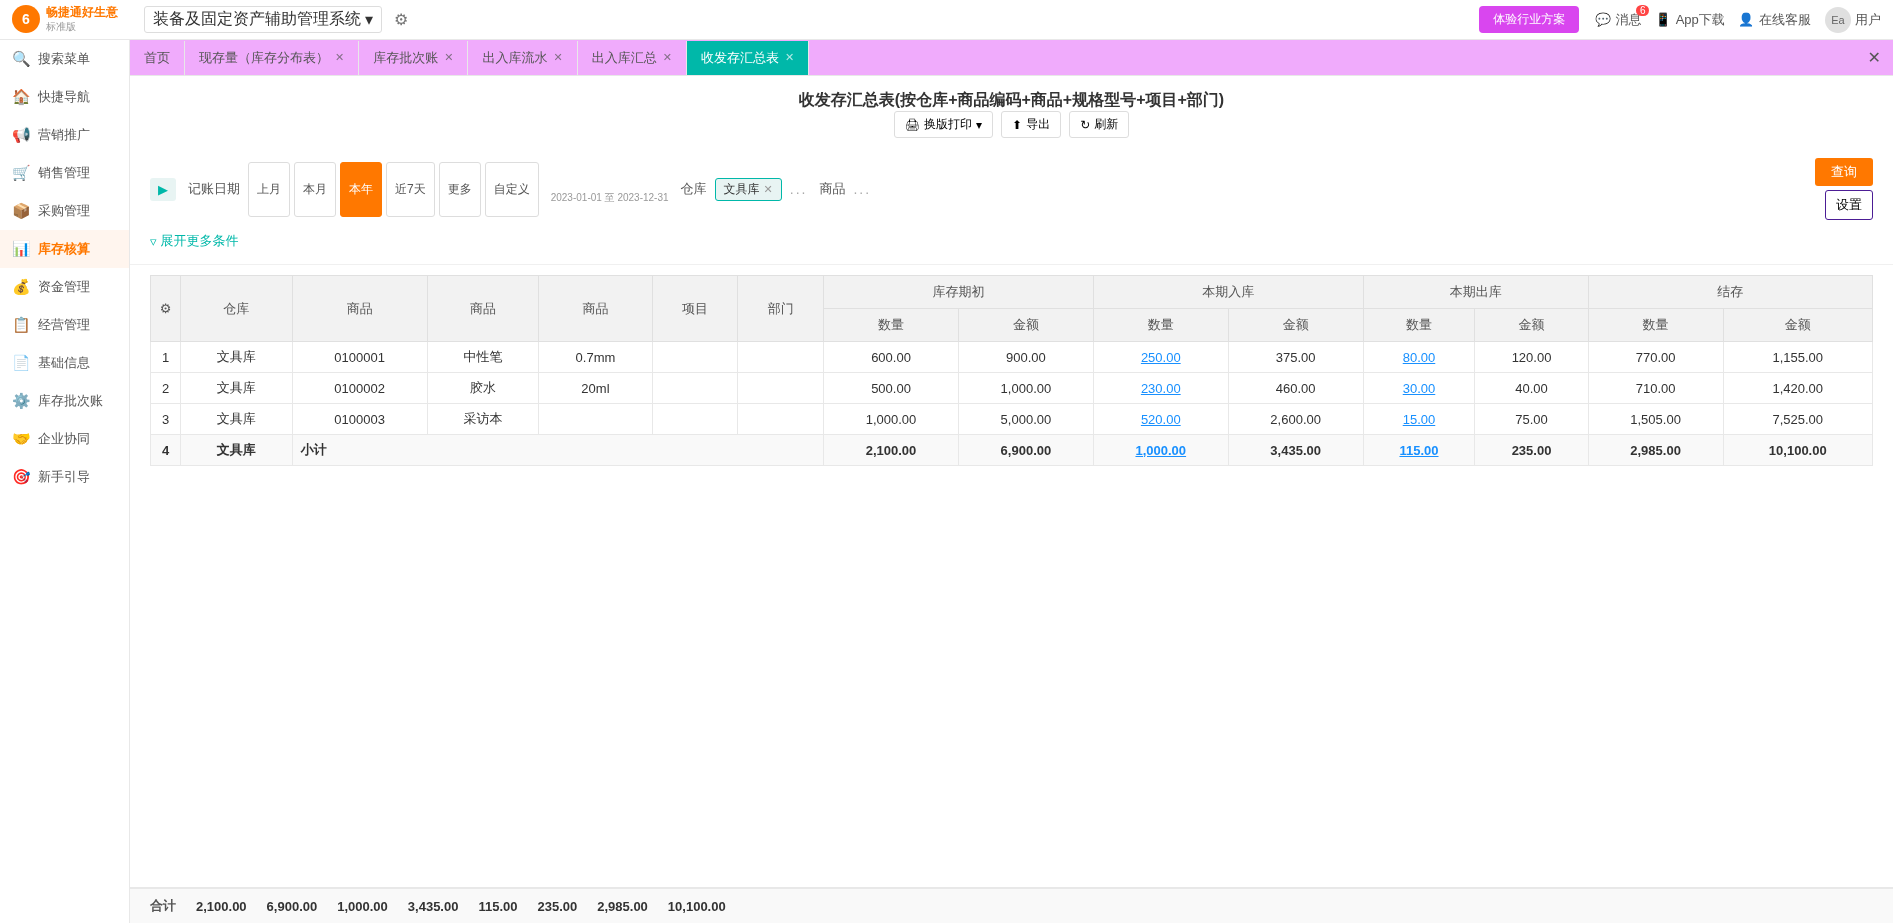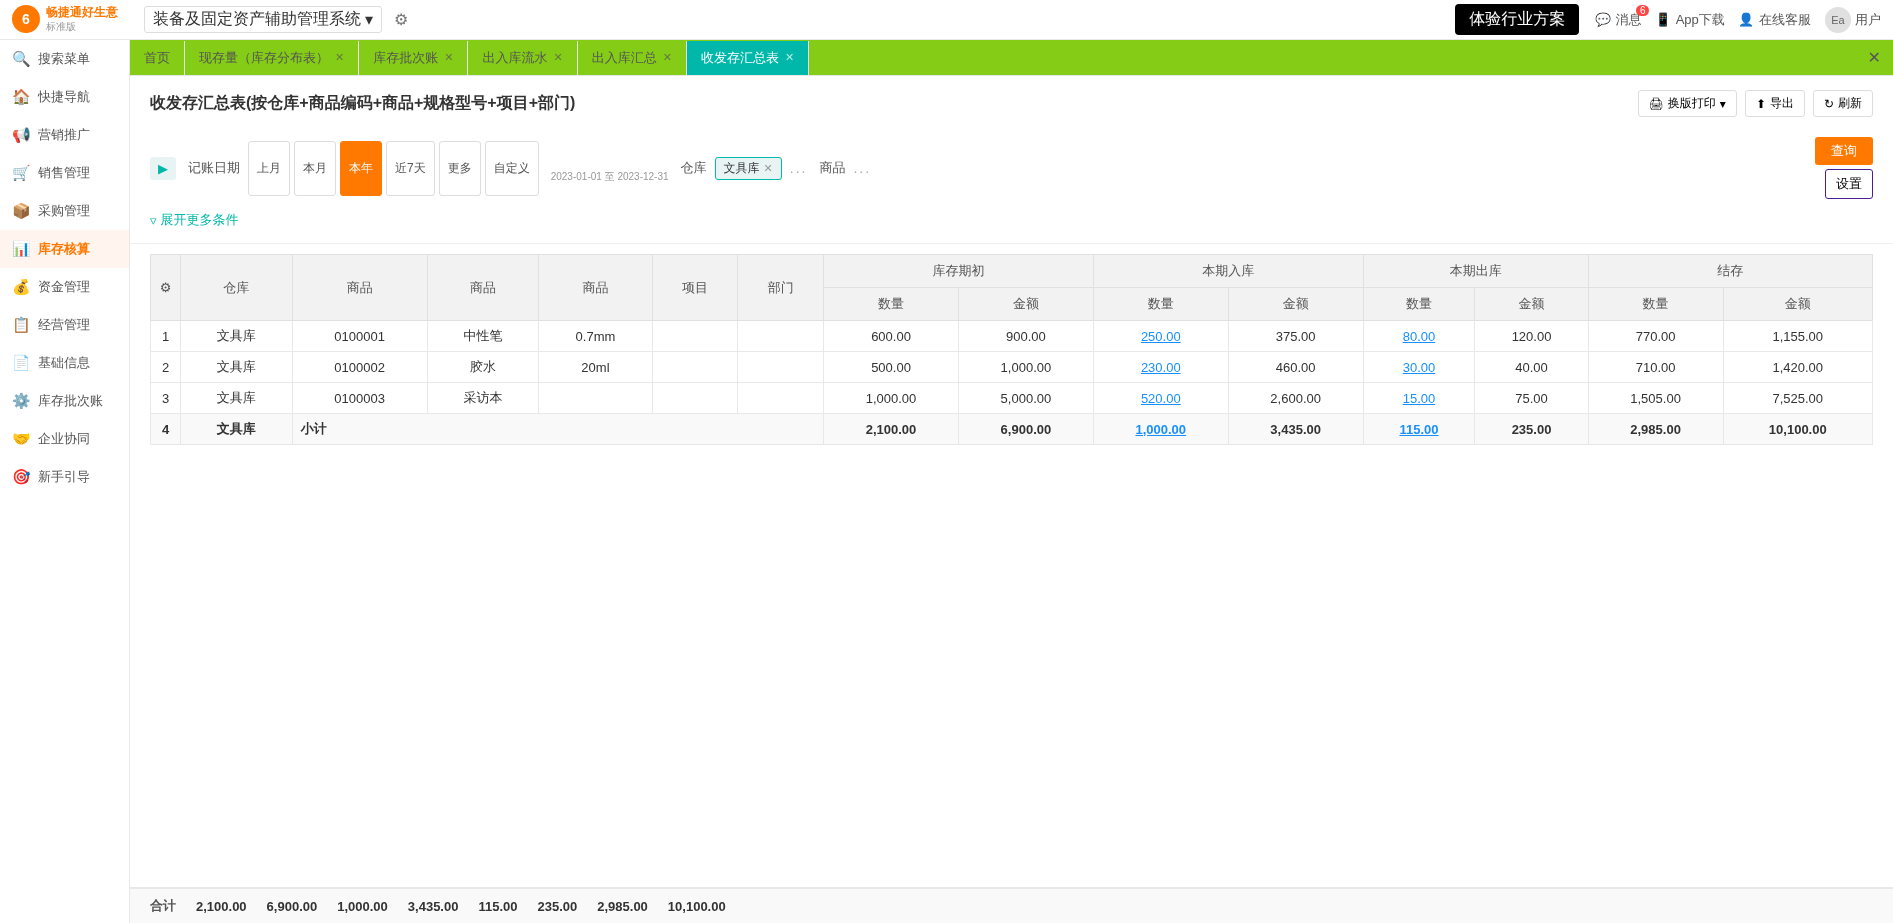--- a/index.html
+++ b/index.html
@@ -12,31 +12,31 @@
     .sidebar { width: 130px; background: #fff; border-right: 1px solid #e8e8e8; display: flex; flex-direction: column; }
     .content-area { flex: 1; display: flex; flex-direction: column; overflow: hidden; }
 
     
     .logo-section { display: flex; align-items: center; gap: 6px; min-width: 120px; }
     .logo-icon { width: 28px; height: 28px; background: #ff7800; border-radius: 50%; display: flex; align-items: center; justify-content: center; color: #fff; font-size: 14px; font-weight: bold; }
     .logo-text { font-size: 12px; color: #ff7800; font-weight: bold; line-height: 1.2; text-align: right; }
     .logo-sub { font-size: 10px; color: #999; }
     .system-selector { border: 1px solid #ddd; border-radius: 3px; padding: 2px 8px; font-size: 16px; cursor: pointer; display: flex; align-items: center; gap: 4px; }
     .top-actions { margin-left: auto; display: flex; align-items: center; gap: 16px; }
-    .btn-experience { background: #000000; color: #fff; border: none; border-radius: 4px; padding: 5px 14px; cursor: pointer; font-size: 16px; }
+    .btn-experience { background: #d946ef; color: #fff; border: none; border-radius: 4px; padding: 5px 14px; cursor: pointer; font-size: 12px; }
     .top-icon-group { display: flex; align-items: center; gap: 14px; color: #555; font-size: 13px; }
     .top-icon-item { display: flex; align-items: center; gap: 4px; cursor: pointer; position: relative; }
     .badge { background: #f44; color: #fff; border-radius: 8px; font-size: 10px; padding: 0 4px; position: absolute; top: -6px; right: -8px; }
     .user-avatar { width: 26px; height: 26px; background: #e0e0e0; border-radius: 50%; display: flex; align-items: center; justify-content: center; font-size: 11px; color: #666; }
     .sidebar-item { display: flex; align-items: center; gap: 8px; padding: 10px 12px; cursor: pointer; color: #555; font-size: 13px; transition: background 0.2s; }
     .sidebar-item.active { background: #fff5ee; color: #ff7800; font-weight: bold; }
     .sidebar-icon { font-size: 15px; width: 18px; text-align: center; }
 
     
-    .tabs-bar { display: flex; align-items: center; background: #84cc16; border-bottom: 1px solid #e8e8e8; padding: 0 0; min-height: 36px; }
+    .tabs-bar { display: flex; align-items: center; background: #f0abfc; border-bottom: 1px solid #e8e8e8; padding: 0 0; min-height: 36px; }
     .tab-item { display: flex; align-items: center; padding: 8px 14px; cursor: pointer; border-right: 1px solid #e8e8e8; font-size: 13px; color: #555; gap: 6px; white-space: nowrap; }
     .tab-item.active { background: #00b8a9; color: #fff; }
     .tab-item .close-btn { font-size: 11px; cursor: pointer; opacity: 0.7; }
     .tab-close-all { margin-left: auto; padding: 8px 12px; cursor: pointer; color: #555; font-size: 16px; }
 
     
     .page-content { flex: 1; overflow-y: auto; background: #fff; padding: 0; }
     .page-title { font-size: 16px; font-weight: bold; color: #333; }
     .btn-print { border: 1px solid #ddd; background: #fff; border-radius: 3px; padding: 4px 10px; cursor: pointer; font-size: 12px; display: flex; align-items: center; gap: 4px; }
     .btn-export { border: 1px solid #ddd; background: #fff; border-radius: 3px; padding: 4px 10px; cursor: pointer; font-size: 12px; display: flex; align-items: center; gap: 4px; }
@@ -197,21 +197,21 @@
           <span class="close-btn">✕</span>
         </div>
         <div class="tab-item active">
           <span>收发存汇总表</span>
           <span class="close-btn">✕</span>
         </div>
         <div class="tab-close-all">✕</div>
       </div>
 
       <div class="page-content">
-        <div style="display:flex; align-items:center; justify-content:space-between; padding: 14px 20px 10px;">
+        <div style="display:flex; align-items:center; justify-content:space-between; padding: 14px 20px 10px; flex-direction: column;">
           <h2 class="page-title">收发存汇总表(按仓库+商品编码+商品+规格型号+项目+部门)</h2>
           <div style="display:flex; gap:8px; align-items:center;">
             <button class="btn-print">
               <span>🖨</span>
               <span>换版打印</span>
               <span>▾</span>
             </button>
             <button class="btn-export">
               <span>⬆</span>
               <span>导出</span>

